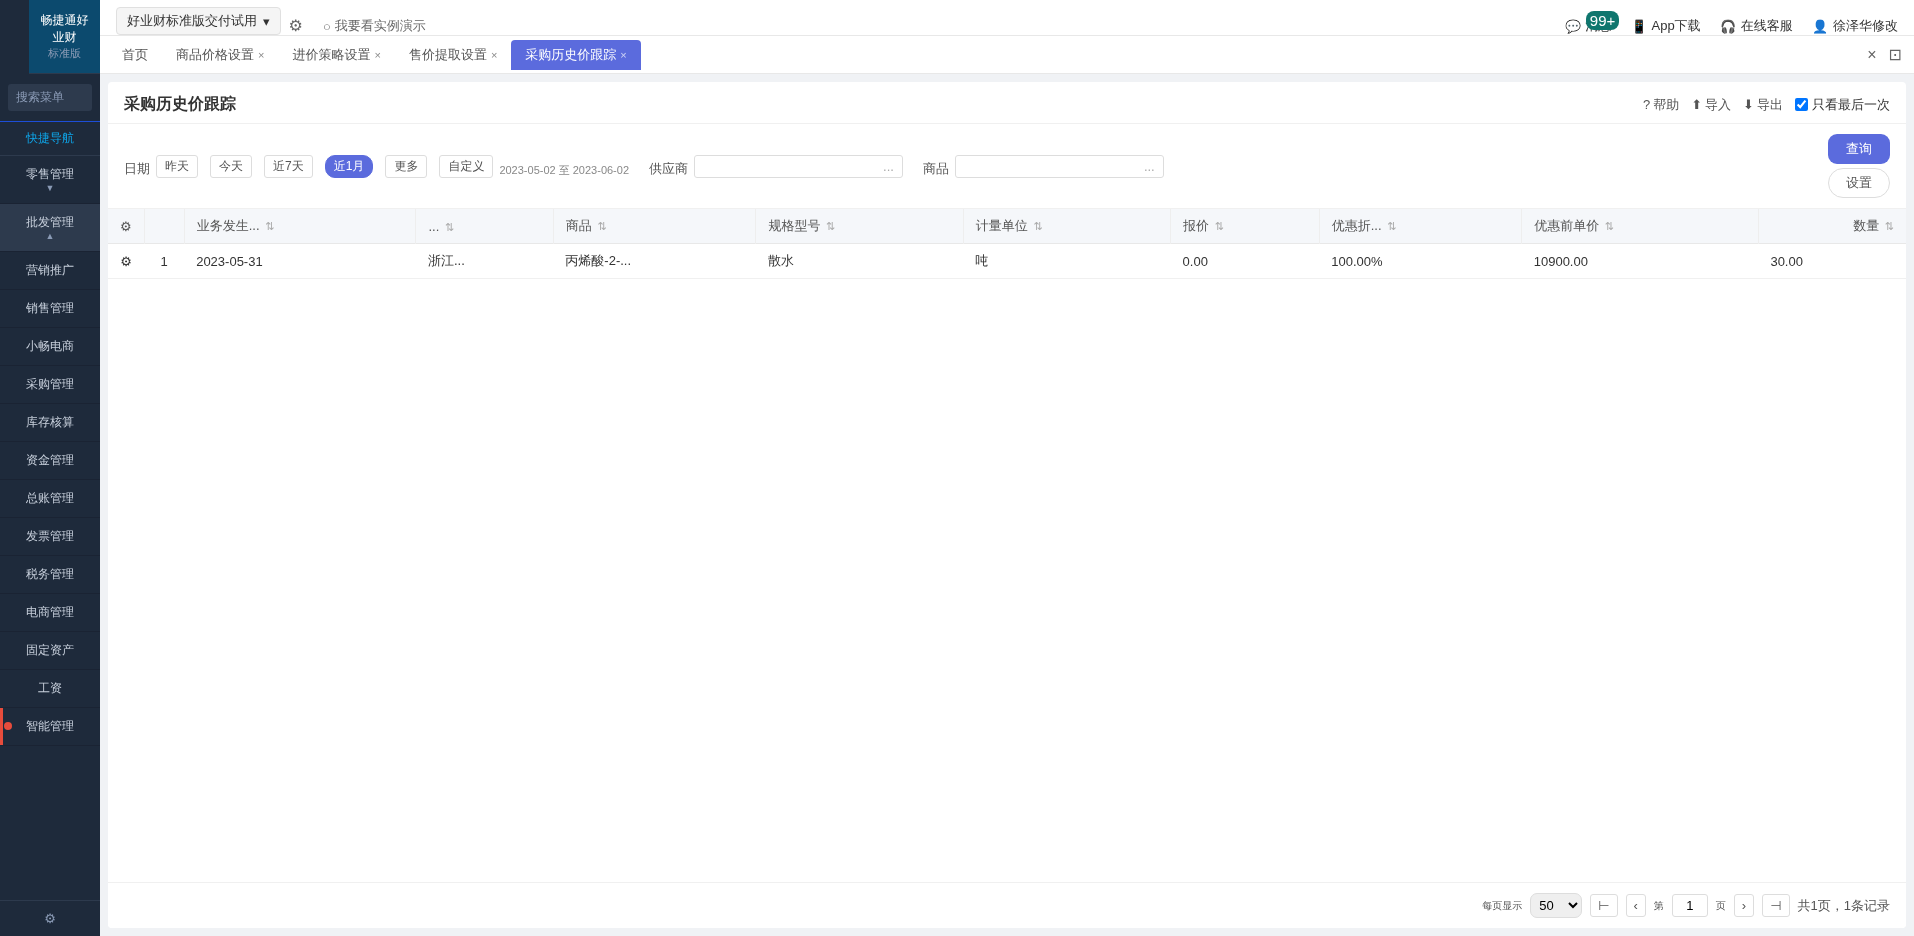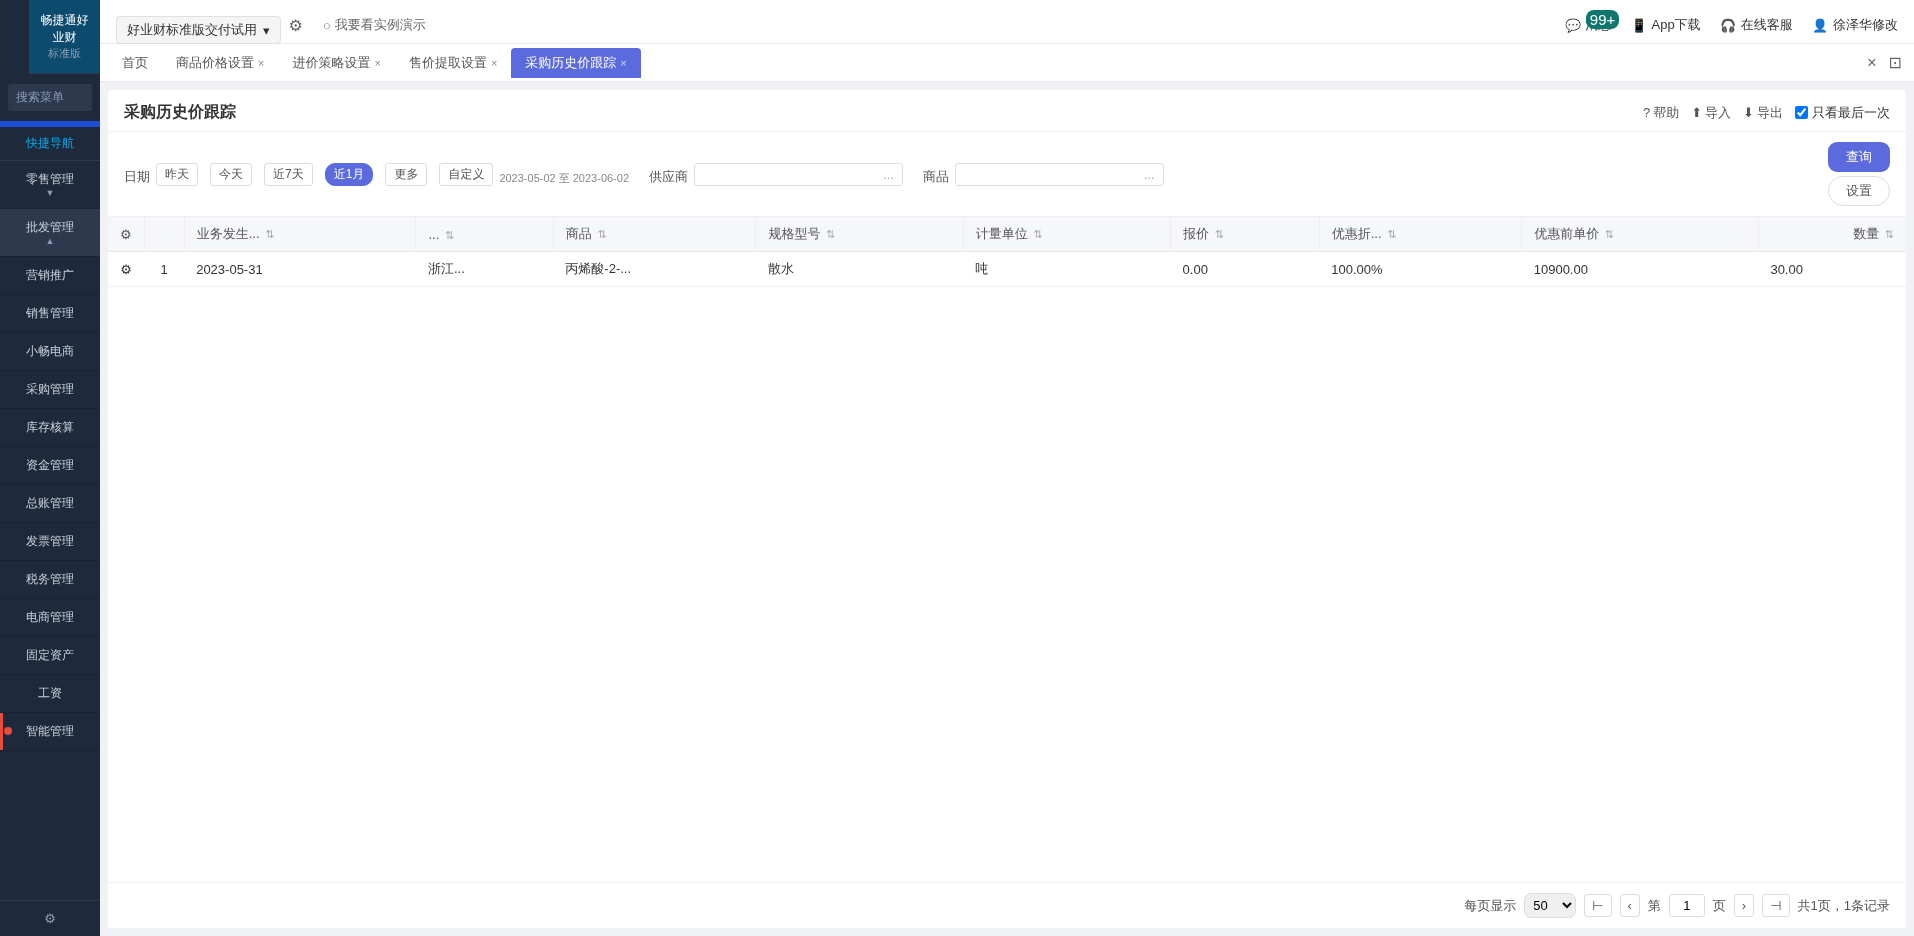--- a/index.html
+++ b/index.html
@@ -29,21 +29,21 @@
       color: #fff;
       text-align: center;
       line-height: 1.4;
     }
     .sidebar-logo-sub {
       font-size: 11px;
       color: #8a9ab5;
     }
     .sidebar-search {
       padding: 10px 8px;
-      border-bottom: 6px solid #1d4ed8;
+      border-bottom: 1px solid #1d4ed8;
     }
     .sidebar-search-btn {
       width: 100%;
       background: #2d3a4d;
       border: none;
       color: #8a9ab5;
       padding: 5px 8px;
       border-radius: 3px;
       cursor: pointer;
       font-size: 12px;
@@ -100,23 +100,23 @@
       display: flex;
       flex-direction: column;
       background: #f0f2f5;
       overflow: hidden;
     }
 
     
     .topbar {
       background: #fff;
       display: flex;
-      align-items: flex-start;
-      padding: 16px 16px;
-      height: 44px;
+      align-items: flex-end;
+      padding: 0 16px;
+      height: 36px;
       border-bottom: 1px solid #e8e8e8;
       flex-shrink: 0;
     }
     .topbar-product-select {
       display: flex;
       align-items: center;
       gap: 6px;
       background: #f5f5f5;
       border: 1px solid #e0e0e0;
       border-radius: 4px;
@@ -373,21 +373,21 @@
     
     .pagination {
       display: flex;
       align-items: center;
       justify-content: flex-end;
       padding: 10px 16px;
       border-top: 1px solid #f0f0f0;
       gap: 8px;
       background: #fff;
     }
-    .pagination-label { font-size: 13px; color: #555; }
+    .pagination-label { font-size: 10px; color: #555; }
     .pagination-select {
       border: 1px solid #ddd;
       border-radius: 7px;
       padding: 3px 4px;
       font-size: 13px;
     }
     .pagination-btn {
       background: #fff;
       border: 1px solid #ddd;
       border-radius: 3px;

